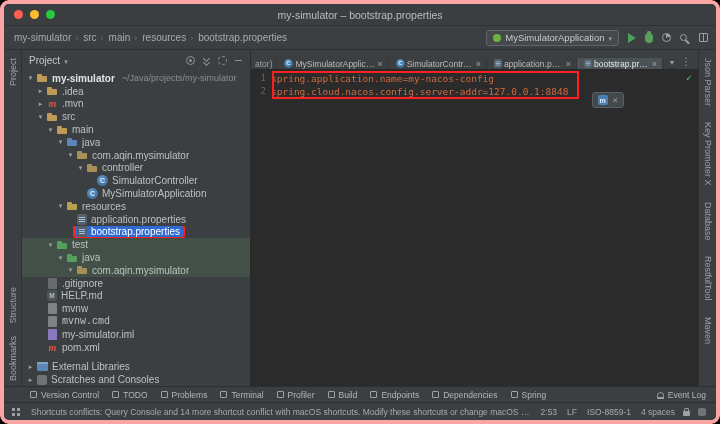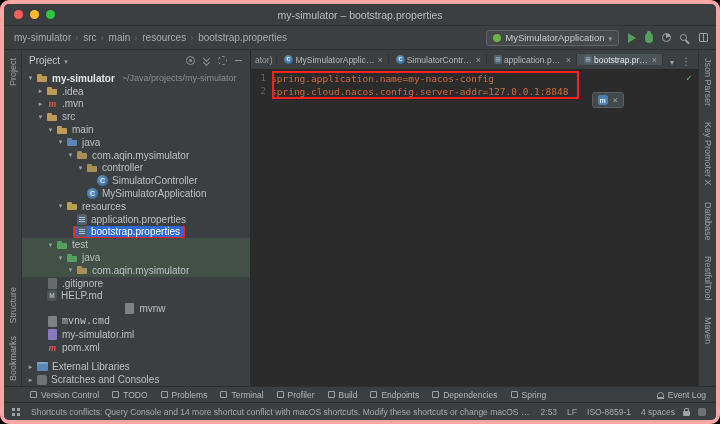--- a/index.html
+++ b/index.html
@@ -104,21 +104,21 @@
   .ic-file{background:#7d8284;border-radius:1px;width:9px;height:11px;margin:0 2px}
   .ic-iml{background:#8a79c0}
   .ic-git{background:#666b6d}
   .ic-lib{background:#5b86b5;width:11px;height:9px;margin:1px;border-radius:1px;
     box-shadow:inset 0 2px 0 rgba(255,255,255,.25)}
   .ic-scratch{background:#6e7476;width:10px;height:10px;margin:1px;border-radius:2px}
 
   
   .editor{flex:1;display:flex;flex-direction:column;min-width:0;background:#2b2b2b}
   .tabbar{height:20px;background:#3c3f41;border-bottom:1px solid #262829;display:flex;
-    align-items:center;flex:none;min-width:0}
+    align-items:flex-end;flex:none;min-width:0}
   .tab-partial{display:flex;align-items:center;padding:0 4px;font-size:8.5px;color:#9da1a4;
     border-right:1px solid #323537;flex:none}
   .tab{display:flex;align-items:center;gap:3px;padding:0 5px;font-size:8.5px;color:#b6babd;
     border-right:1px solid #323537;min-width:0;flex:0 1 auto}
   .tab .ic{transform:scale(.8);margin-right:-2px}
   .tab .lbl{white-space:nowrap}
   .tab.active{background:#4c5356;color:#e4e7e9}
   .tab .x{color:#9da1a4;font-size:9px}
   .tab .x::after{content:"×"}
   .tab-controls{margin-left:auto;display:flex;align-items:center;gap:7px;padding:0 7px;
@@ -341,21 +341,21 @@
               <span class="lbl">.gitignore</span>
             </span>
           </div>
           <div class="trow" style="padding-left: 14px;">
             <span class="chev"></span>
             <span class="rc">
               <span class="ic ic-md"></span>
               <span class="lbl">HELP.md</span>
             </span>
           </div>
-          <div class="trow" style="padding-left: 14px; justify-content: center;">
+          <div class="trow" style="padding-left: 14px;">
             <span class="chev"></span>
             <span class="rc">
               <span class="ic ic-file"></span>
               <span class="lbl">mvnw</span>
             </span>
           </div>
           <div class="trow" style="padding-left: 14px; font-family: Liberation Mono, monospace;">
             <span class="chev"></span>
             <span class="rc">
               <span class="ic ic-file"></span>

